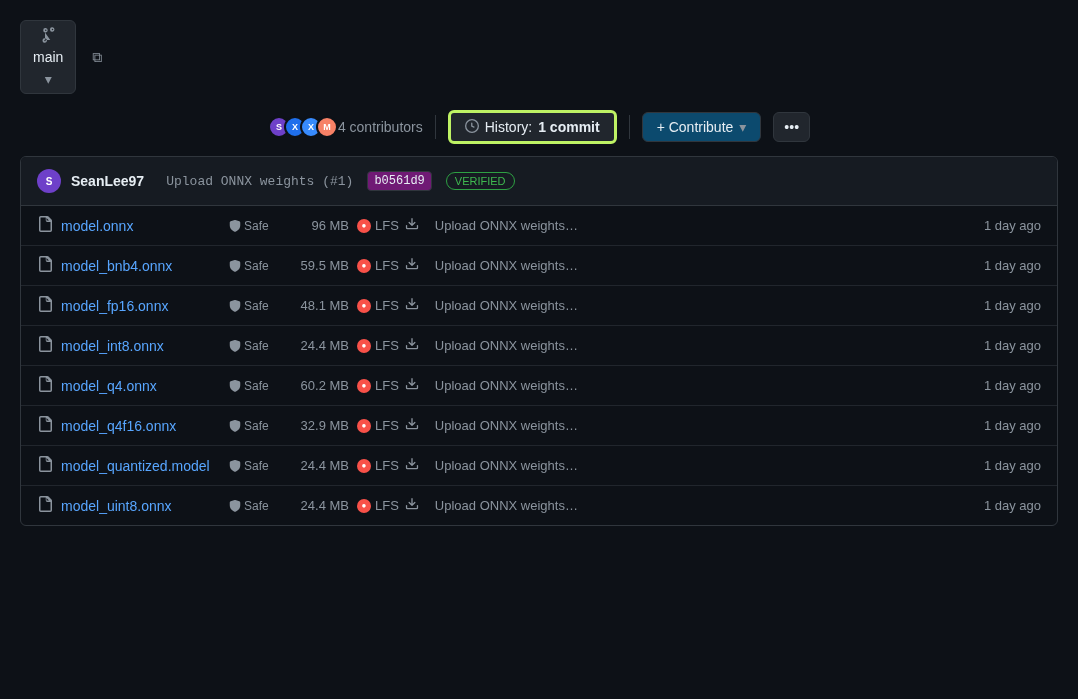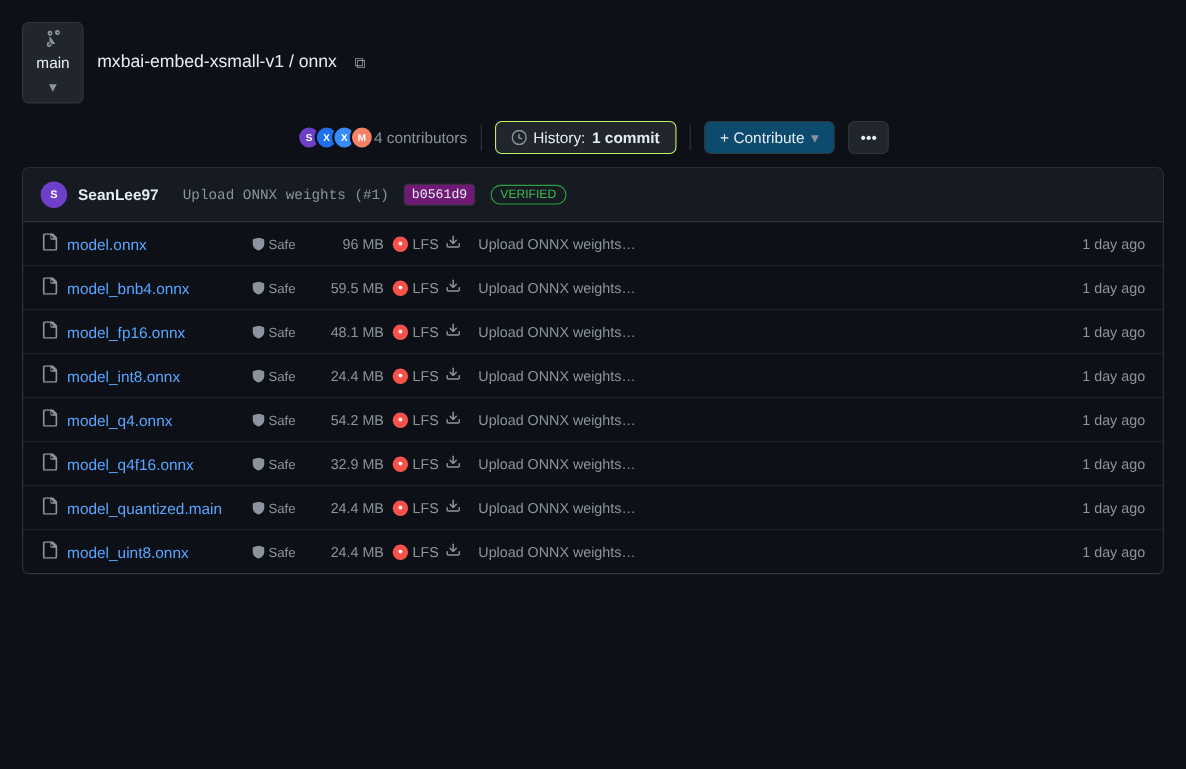--- a/index.html
+++ b/index.html
@@ -87,24 +87,23 @@
     .avatar-4 { background: #f78166; }
 
     .divider-v {
       width: 1px;
       height: 24px;
       background: #30363d;
     }
 
     .history-btn {
       display: flex;
-      align-items: center;
       gap: 6px;
       background: #21262d;
-      border: 1px solid #bef264;
+      border: 3px solid #bef264;
       border-radius: 6px;
       padding: 6px 14px;
       color: #e6edf3;
       cursor: pointer;
       font-size: 14px;
     }
     .history-btn .commit-count { font-weight: 600; }
 
     .contribute-btn {
       display: flex;
@@ -296,21 +295,20 @@
 
 <div class="top-bar">
   <button class="branch-btn">
     <svg width="16" height="16" viewBox="0 0 16 16" fill="#8b949e">
       <path d="M11.75 2.5a.75.75 0 1 0 1.5 0 .75.75 0 0 0-1.5 0zm.75 2.232a2.25 2.25 0 1 1 0-4.464 2.25 2.25 0 0 1 0 4.464zM4.25 13.5a.75.75 0 1 0 1.5 0 .75.75 0 0 0-1.5 0zm.75 2.232a2.25 2.25 0 1 1 0-4.464 2.25 2.25 0 0 1 0 4.464zM5 3.25a.75.75 0 1 0 1.5 0A.75.75 0 0 0 5 3.25zm.75 2.232a2.25 2.25 0 1 1 0-4.464 2.25 2.25 0 0 1 0 4.464zM5 5.5V12a1 1 0 0 0 1 1h4.25"></path>
     </svg>
     <span>main</span>
     <span style="color:#8b949e;">▾</span>
   </button>
 
-  <span class="breadcrumb-text">mxbai-embed-xsmall-v1 / onnx</span>
   <span class="copy-icon">⧉</span>
 </div>
 
 <div class="contributors-bar">
   <div class="contributors-group">
     <div class="avatars">
       <div class="avatar avatar-1">S</div>
       <div class="avatar avatar-2">X</div>
       <div class="avatar avatar-3">X</div>
       <div class="avatar avatar-4">M</div>
@@ -465,21 +463,21 @@
         <path d="M2 1.75C2 .784 2.784 0 3.75 0h6.586c.464 0 .909.184 1.237.513l2.914 2.914c.329.328.513.773.513 1.237v9.586A1.75 1.75 0 0 1 13.25 16h-9.5A1.75 1.75 0 0 1 2 14.25V1.75zm1.75-.25a.25.25 0 0 0-.25.25v12.5c0 .138.112.25.25.25h9.5a.25.25 0 0 0 .25-.25V6h-2.75A1.75 1.75 0 0 1 8.75 4.25V1.5H3.75zm5.75.56v2.19c0 .138.112.25.25.25h2.19L9.5 2.06z"></path>
       </svg>
     </span>
     <span class="file-name">model_q4.onnx</span>
     <span class="safe-badge">
       <svg width="12" height="12" viewBox="0 0 16 16" fill="#8b949e">
         <path d="M7.467.133a1.748 1.748 0 0 1 1.066 0l5.25 1.68A1.75 1.75 0 0 1 15 3.48V7c0 1.566-.32 3.182-1.303 4.682-.983 1.498-2.585 2.813-5.032 3.855a1.697 1.697 0 0 1-1.33 0c-2.447-1.042-4.049-2.357-5.032-3.855C1.32 10.182 1 8.566 1 7V3.48a1.75 1.75 0 0 1 1.217-1.667L7.467.133z"></path>
       </svg>
       Safe
     </span>
-    <span class="file-size">54.2 MB</span>
+    <span class="file-size">60.2 MB</span>
     <span class="lfs-badge">
       <span class="lfs-dot">●</span>
       <span class="lfs-text">LFS</span>
     </span>
     <span class="download-icon">
       <svg width="14" height="14" viewBox="0 0 16 16" fill="#8b949e">
         <path d="M2.75 14A1.75 1.75 0 0 1 1 12.25v-2.5a.75.75 0 0 1 1.5 0v2.5c0 .138.112.25.25.25h10.5a.25.25 0 0 0 .25-.25v-2.5a.75.75 0 0 1 1.5 0v2.5A1.75 1.75 0 0 1 13.25 14H2.75z"></path>
             <path d="M7.25 7.689V2a.75.75 0 0 1 1.5 0v5.689l1.97-1.97a.749.749 0 1 1 1.06 1.06l-3.25 3.25a.749.749 0 0 1-1.06 0L4.22 6.779a.749.749 0 1 1 1.06-1.06l1.97 1.97z"></path>
       </svg>
     </span>
@@ -512,21 +510,21 @@
     </span>
     <span class="file-commit-msg">Upload ONNX weights…</span>
     <span class="file-time">1 day ago</span>
   </div>
       <div class="file-row">
     <span class="file-icon">
       <svg width="16" height="16" viewBox="0 0 16 16" fill="#8b949e">
         <path d="M2 1.75C2 .784 2.784 0 3.75 0h6.586c.464 0 .909.184 1.237.513l2.914 2.914c.329.328.513.773.513 1.237v9.586A1.75 1.75 0 0 1 13.25 16h-9.5A1.75 1.75 0 0 1 2 14.25V1.75zm1.75-.25a.25.25 0 0 0-.25.25v12.5c0 .138.112.25.25.25h9.5a.25.25 0 0 0 .25-.25V6h-2.75A1.75 1.75 0 0 1 8.75 4.25V1.5H3.75zm5.75.56v2.19c0 .138.112.25.25.25h2.19L9.5 2.06z"></path>
       </svg>
     </span>
-    <span class="file-name">model_quantized.main</span>
+    <span class="file-name">model_quantized.model</span>
     <span class="safe-badge">
       <svg width="12" height="12" viewBox="0 0 16 16" fill="#8b949e">
         <path d="M7.467.133a1.748 1.748 0 0 1 1.066 0l5.25 1.68A1.75 1.75 0 0 1 15 3.48V7c0 1.566-.32 3.182-1.303 4.682-.983 1.498-2.585 2.813-5.032 3.855a1.697 1.697 0 0 1-1.33 0c-2.447-1.042-4.049-2.357-5.032-3.855C1.32 10.182 1 8.566 1 7V3.48a1.75 1.75 0 0 1 1.217-1.667L7.467.133z"></path>
       </svg>
       Safe
     </span>
     <span class="file-size">24.4 MB</span>
     <span class="lfs-badge">
       <span class="lfs-dot">●</span>
       <span class="lfs-text">LFS</span>

